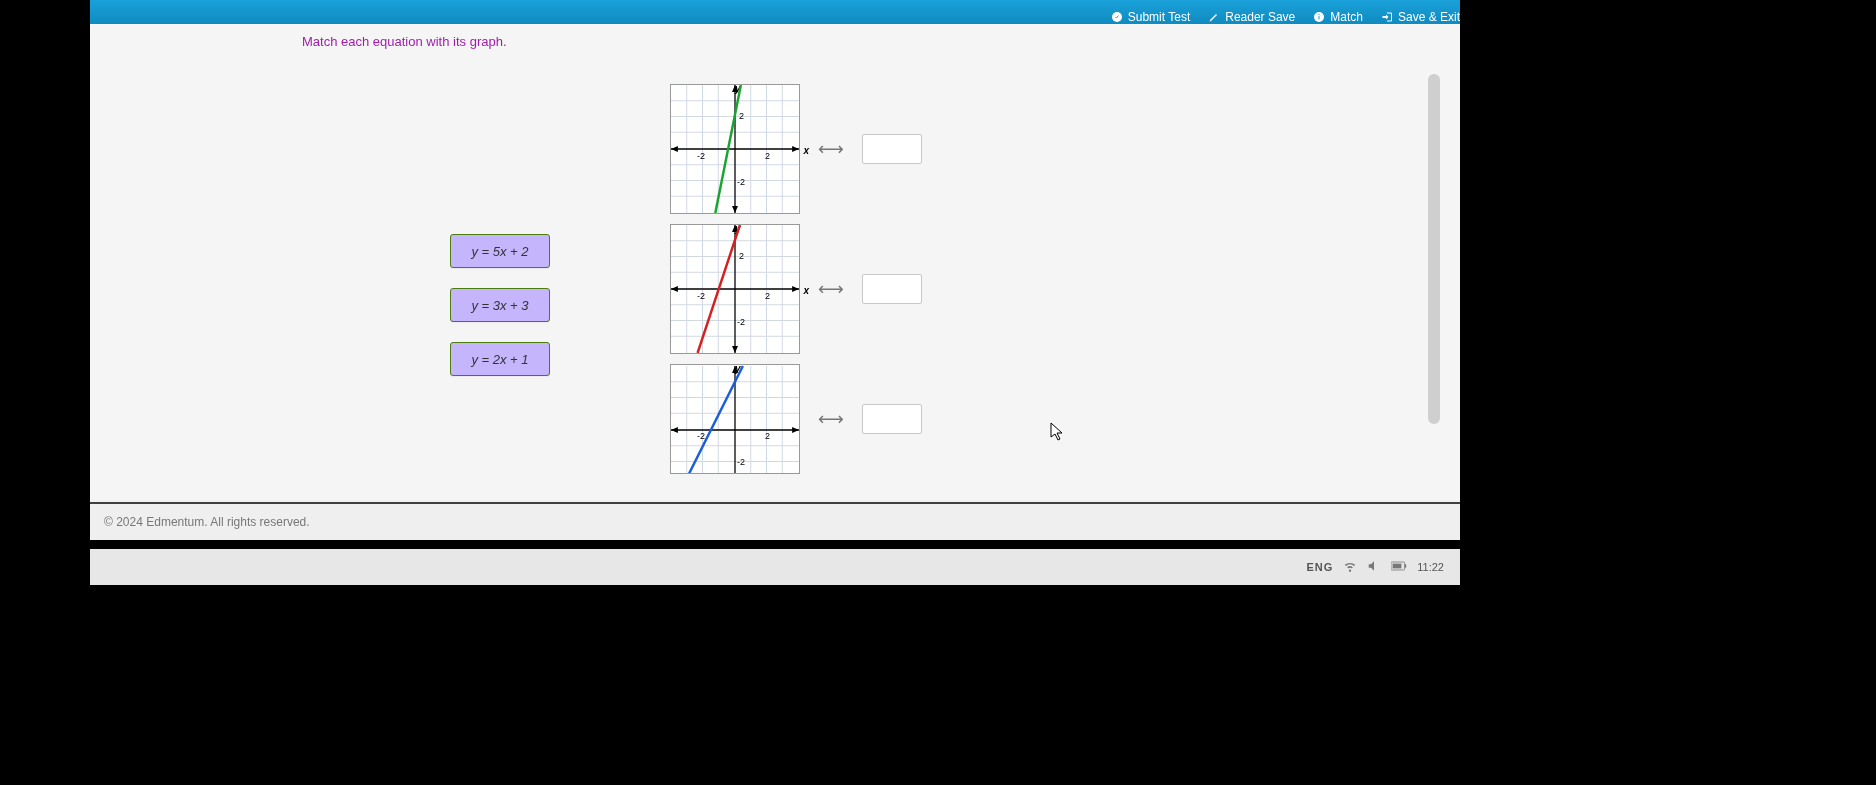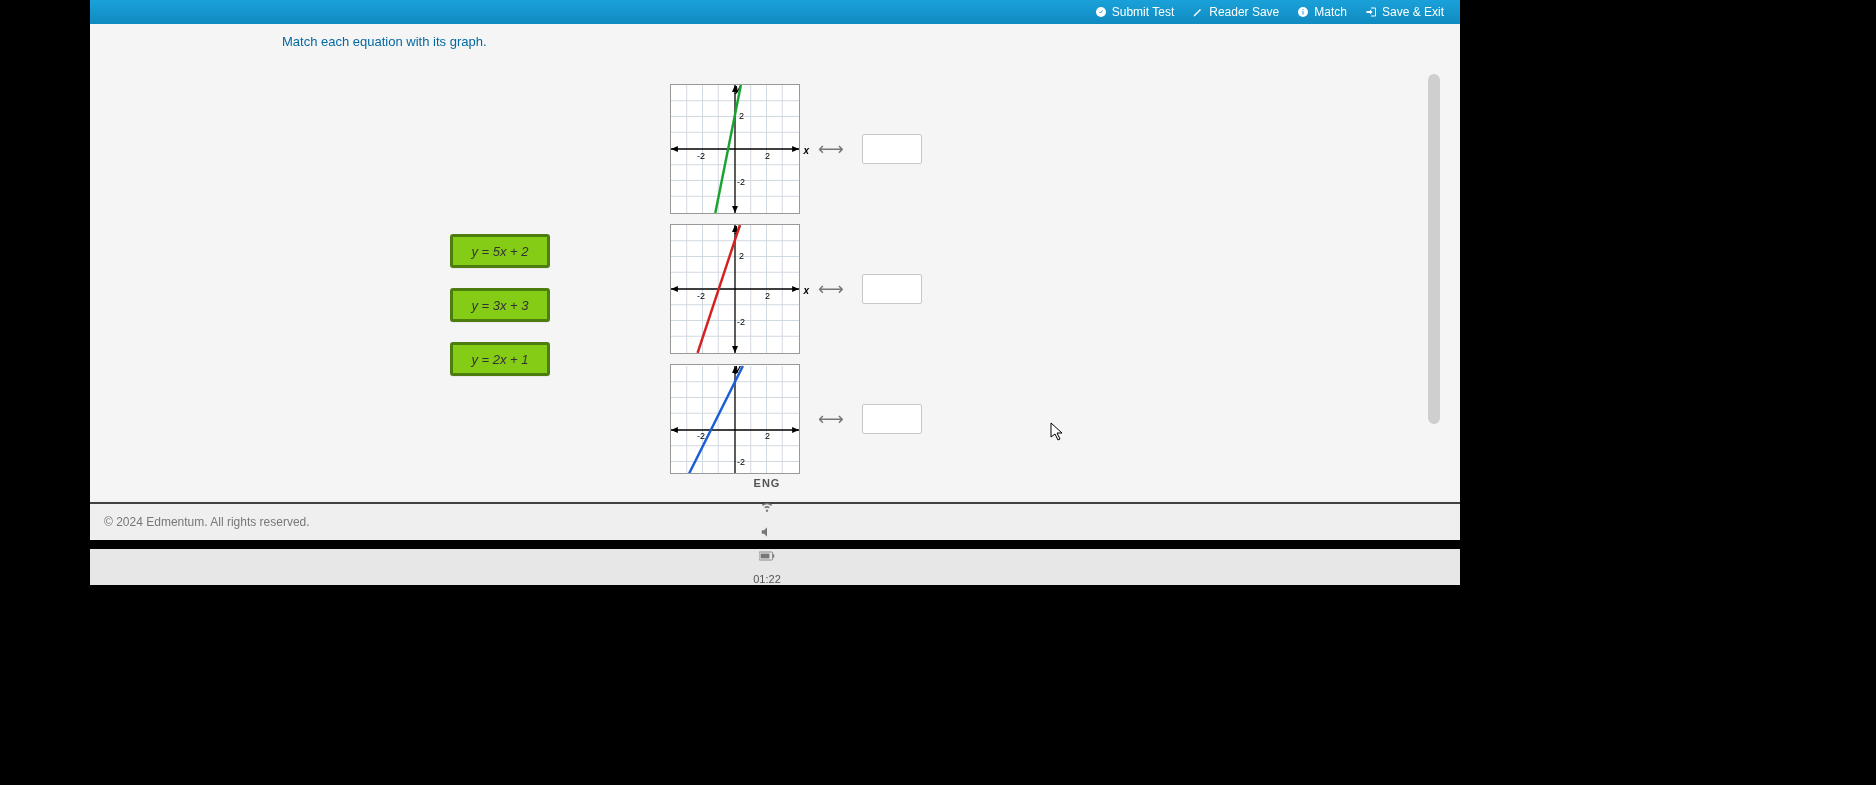--- a/index.html
+++ b/index.html
@@ -1,37 +1,37 @@
 <!DOCTYPE html>
 <html><head>
 <meta charset="utf-8">
 <style>
   * { box-sizing: border-box; margin: 0; padding: 0; }
   html, body { width: 1876px; height: 785px; font-family: Arial, Helvetica, sans-serif; background:#000; overflow:hidden; }
   .screen { position:absolute; left:0; top:0; width:1876px; height:785px; background:#000; }
   .browser-window { position:absolute; left:90px; top:0; width:1370px; height:540px; background:#f2f2f2; box-shadow:0 0 20px rgba(0,0,0,0.5); }
-  .header-bar { position:absolute; top:0; left:0; right:0; height:24px; background:linear-gradient(#1aa1da,#0f8bc0); display:flex; justify-content:flex-end; align-items:center; gap:18px; padding-right:16px; color:#fff; font-size:12px; }
+  .header-bar { position:absolute; top:0; left:0; right:0; height:24px; background:linear-gradient(#1aa1da,#0f8bc0); display:flex; justify-content:flex-end; align-items:flex-end; gap:18px; color:#fff; font-size:12px; }
   .header-item { display:flex; align-items:center; gap:5px; cursor:pointer; }
   .header-item svg { width:12px; height:12px; fill:#fff; }
   .content-area { position:absolute; top:24px; left:0; right:0; bottom:40px; background:#f5f5f5; overflow:hidden; }
-  .instruction { position:absolute; left:192px; top:10px; font-size:13px; color:#0369a1; }
+  .instruction { position:absolute; left:212px; top:10px; font-size:13px; color:#a21caf; }
   .equation-col { position:absolute; left:360px; top:210px; display:flex; flex-direction:column; gap:20px; }
-  .equation-tile { width:100px; height:34px; background:#84cc16; border:3px solid #4d7c0f; border-radius:3px; display:flex; align-items:center; justify-content:center; font-size:13px; font-style:italic; color:#333; cursor:grab; box-shadow:0 1px 1px rgba(0,0,0,0.05); }
+  .equation-tile { width:100px; height:34px; background:#c4b5fd; border:1px solid #4d7c0f; border-radius:3px; display:flex; align-items:center; justify-content:center; font-size:13px; font-style:italic; color:#333; cursor:grab; box-shadow:0 1px 1px rgba(0,0,0,0.05); }
   .graph-col { position:absolute; left:580px; top:60px; display:flex; flex-direction:column; gap:10px; }
   .graph-row { display:flex; align-items:center; gap:18px; }
   .graph-box { width:130px; height:130px; background:#fff; border:1px solid #999; position:relative; }
   .graph-box svg { position:absolute; inset:0; width:100%; height:100%; }
   .graph-label-y { position:absolute; top:-2px; left:64px; font-size:10px; font-style:italic; font-weight:bold; color:#000; }
   .graph-label-x { position:absolute; top:60px; right:-10px; font-size:10px; font-style:italic; font-weight:bold; color:#000; }
   .graph-row:last-child .graph-box { height:110px; } 
   .dbl-arrow { color:#777; font-size:18px; user-select:none; }
   .dropzone { width:60px; height:30px; background:#fff; border:1px solid #c8c8c8; border-radius:2px; }
   .scroll-hint { position:absolute; right:20px; top:50px; width:12px; height:350px; background:#cfcfcf; border-radius:6px; }
   .footer { position:absolute; bottom:0; left:0; right:0; height:38px; border-top:2px solid #404040; background:#efefef; display:flex; align-items:center; padding-left:14px; font-size:12px; color:#777; }
-  .taskbar { position:absolute; left:90px; bottom:200px; right:416px; height:36px; background:#e7e7e7; display:flex; align-items:center; justify-content:flex-end; gap:10px; padding-right:16px; font-size:11px; color:#555;flex-direction:column; }
+  .taskbar { position:absolute; left:90px; bottom:200px; right:416px; height:36px; background:#e7e7e7; display:flex; align-items:center; justify-content:flex-end; gap:10px; padding-right:16px; font-size:11px; color:#555; }
   .taskbar .lang { font-weight:bold; letter-spacing:1px; }
   .cursor-ptr { position:absolute; left:960px; top:398px; pointer-events:none; }
   .cursor-ptr svg { width:16px; height:20px; }
   
   .tick { position:absolute; font-size:9px; color:#000; }
 </style>
 </head>
 <body>
 
 <div class="screen">
@@ -219,15 +219,15 @@
           <path d="M3 9v6h4l5 5V4L7 9H3z"></path>
         </svg>
     </span>
     <span>
       <svg width="16" height="10" viewBox="0 0 20 10" fill="#777">
           <rect x="0" y="0" width="17" height="10" rx="1" fill="none" stroke="#777"></rect>
           <rect x="17" y="3" width="2" height="4"></rect>
           <rect x="2" y="2" width="11" height="6"></rect>
         </svg>
     </span>
-    <span>01:22</span>
+    <span>11:22</span>
   </div>
 </div>
 
 </body></html>

